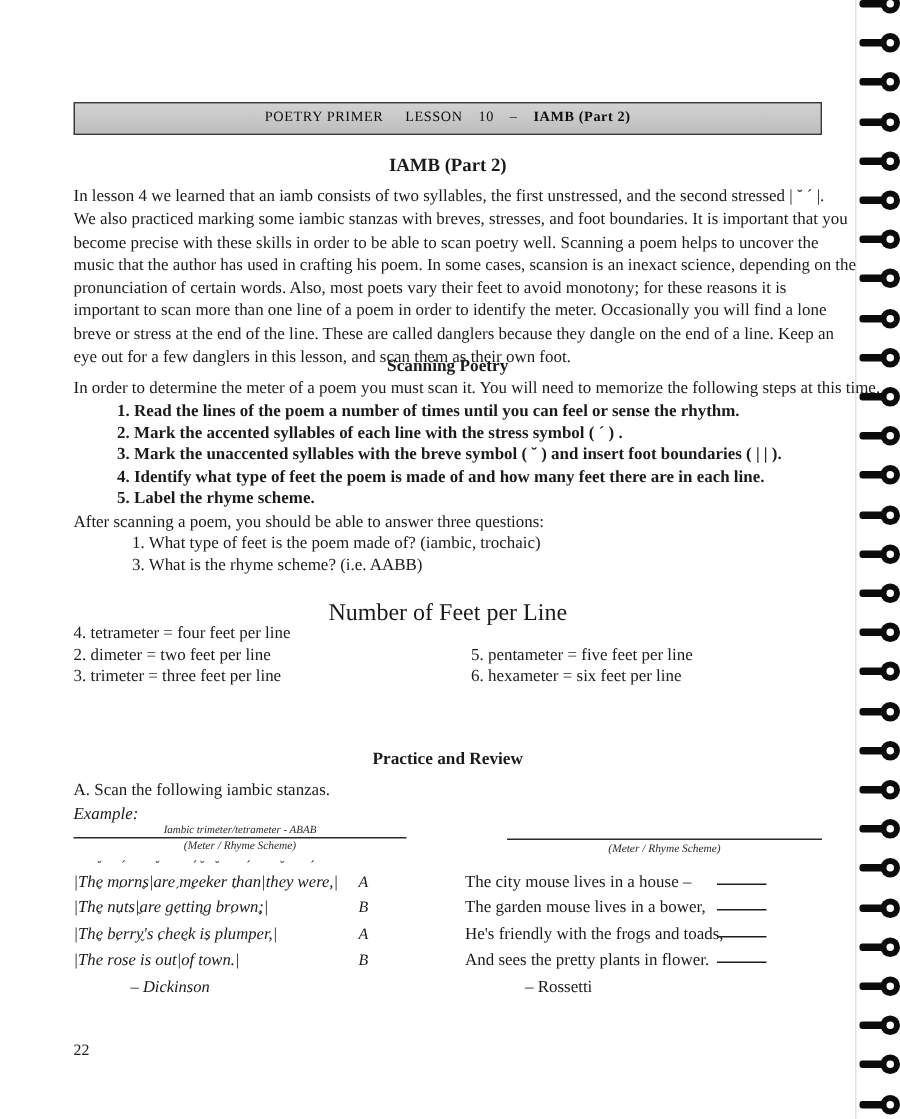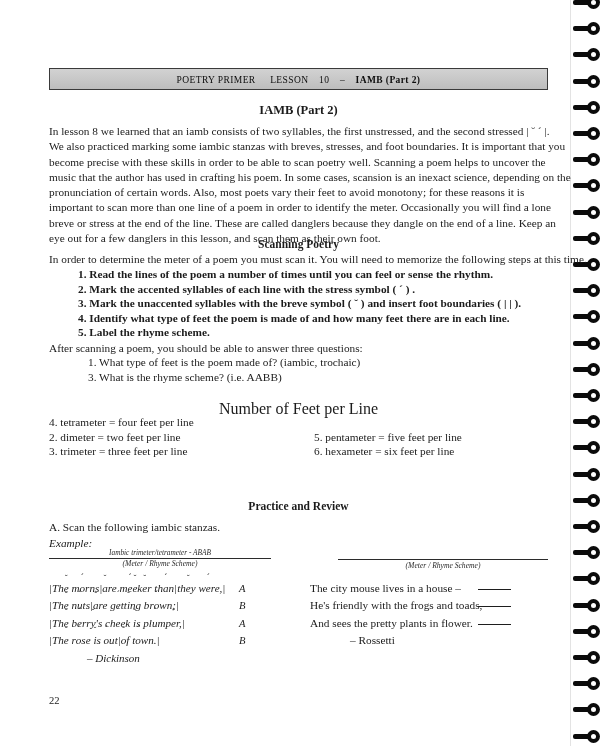--- a/index.html
+++ b/index.html
@@ -416,21 +416,21 @@
     <span class="hdr-sp-sm"></span>
     <span>–</span>
     <span class="hdr-sp-sm"></span>
     <span class="hdr-bold">IAMB (Part 2)</span>
   </div>
 </div>
 
 <div class="content" id="title-iamb">IAMB (Part 2)</div>
 
 <div class="content" id="intro-para">
-  <div class="ln">In lesson 8 we learned that an iamb consists of two syllables, the first unstressed, and the second stressed | ˘ ´ |.</div>
+  <div class="ln">In lesson 4 we learned that an iamb consists of two syllables, the first unstressed, and the second stressed | ˘ ´ |.</div>
   <div class="ln">We also practiced marking some iambic stanzas with breves, stresses, and foot boundaries.  It is important that you</div>
   <div class="ln">become precise with these skills in order to be able to scan poetry well.  Scanning a poem helps to uncover the</div>
   <div class="ln">music that the author has used in crafting his poem. In some cases, scansion is an inexact science, depending on the</div>
   <div class="ln">pronunciation of certain words.  Also, most poets  vary their feet to avoid monotony; for these reasons it is</div>
   <div class="ln">important to scan more than one line of a poem in order to identify the meter.  Occasionally you will find a lone</div>
   <div class="ln">breve or stress at the end of the line.  These are called danglers because they dangle on the end of a line.  Keep an</div>
   <div class="ln">eye out for a few danglers in this lesson, and scan them as their own foot.</div>
 </div>
 
 <div class="content" id="scanning-title">Scanning Poetry</div>
@@ -501,20 +501,24 @@
 
   <div class="attrib">– Dickinson</div>
 </div>
 
 <div class="content" id="poem-right">
   <div class="pline">
     <span>The city mouse lives in a house –</span>
     <span class="blank"></span>
   </div>
   <div class="pline">
+    <span>The garden mouse lives in a bower,</span>
+    <span class="blank"></span>
+  </div>
+  <div class="pline">
     <span>He's friendly with the frogs and toads,</span>
     <span class="blank"></span>
   </div>
   <div class="pline">
     <span>And sees the pretty plants in flower.</span>
     <span class="blank"></span>
   </div>
   <div class="attrib">– Rossetti</div>
 </div>
 

